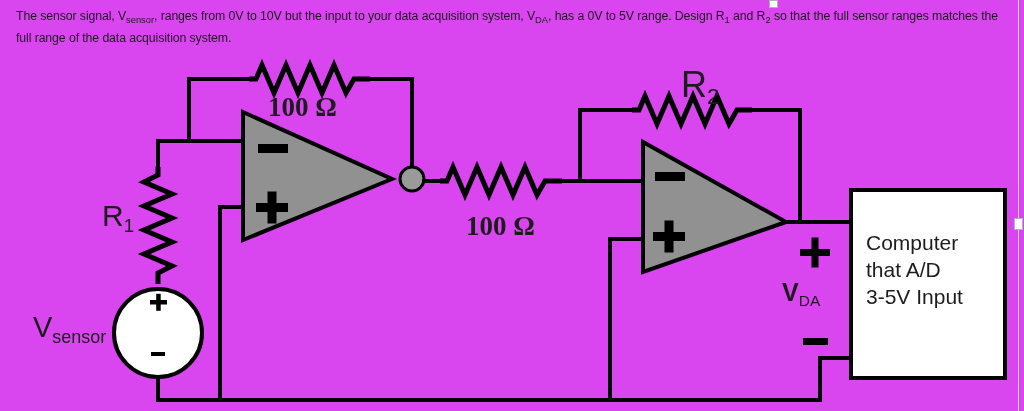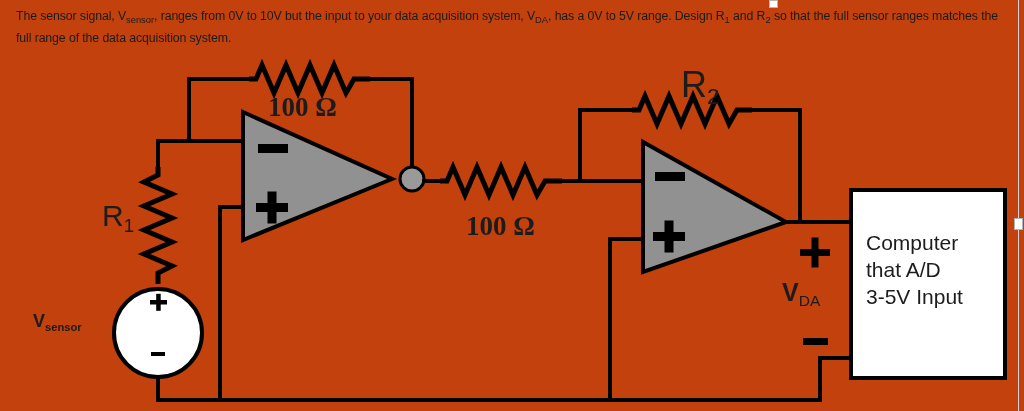--- a/index.html
+++ b/index.html
@@ -13,21 +13,21 @@
     position: relative;
     font-family: "Liberation Sans", sans-serif;
     overflow: hidden;
   }
 
   #page {
     position: absolute;
     left: 0; top: 0;
     width: 1024px;
     height: 411px;
-    background: #c2410c;
+    background: #d946ef;
   }
 
   
   #problem-text {
     position: absolute;
     left: 16px;
     top: 7px;
     width: 992px;
     font-size: 12.3px;
     line-height: 18px;
@@ -137,22 +137,21 @@
   #lbl-r2 {
     left: 681px; top: 64px;
     font-size: 36px;
   }
   #lbl-r1 {
     left: 102px; top: 199px;
     font-size: 30px;
   }
   #lbl-vsensor {
     left: 33px; top: 311px;
-    font-size: 18px;
-    font-weight: bold;
+    font-size: 29px;
   }
   #lbl-vda {
     left: 782px; top: 278px;
     font-size: 25px;
     font-weight: bold;
   }
   #lbl-vda .sub-sm { font-weight: normal; }
 
   #lbl-computer {
     position: absolute;

